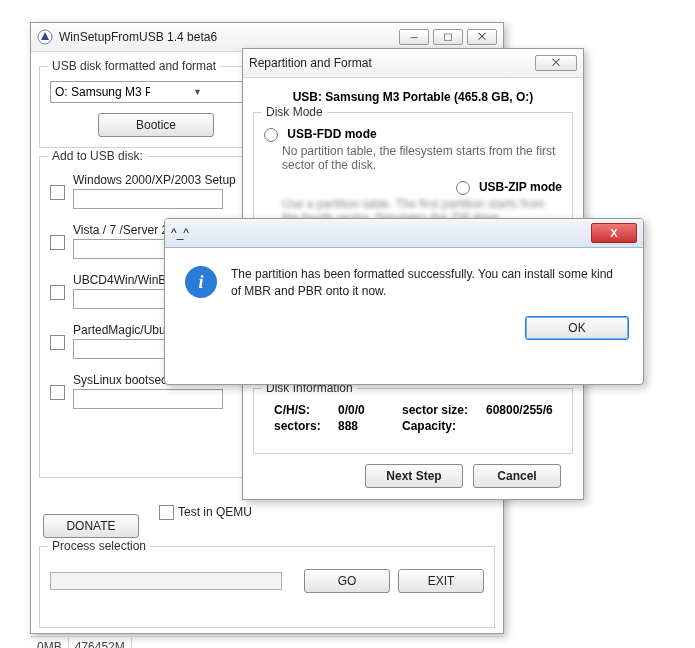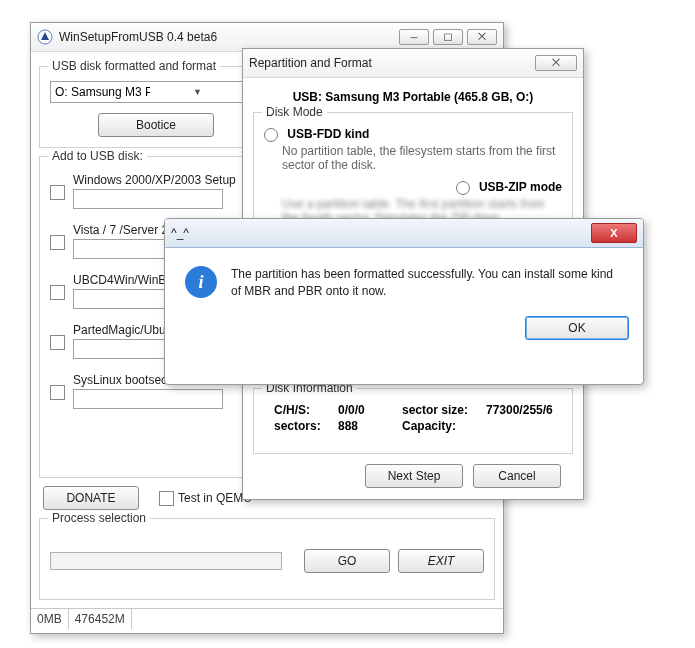--- a/index.html
+++ b/index.html
@@ -94,34 +94,34 @@
 #alert .body { display:flex; padding:18px 20px 8px 20px; gap:14px;}
 #alert .info-ico { width:32px;height:32px;border-radius:50%;background:#2b7bd9;display:flex;align-items:center;justify-content:center;color:#fff;font-family:Georgia,serif;font-style:italic;font-weight:bold;font-size:18px; flex-shrink:0;}
 #alert .footer { display:flex; justify-content:flex-end; padding:8px 14px 12px 14px;align-items:flex-end;}
 #alert .footer .btn { width:78px; }
 
 #main { left:30px; top:22px; width:472px; height:610px; }
 .addrow { display:flex; align-items:center; margin:6px 0 0 0; }
 .addrow .cb { margin-top:2px;}
 .addrow .lbl { margin-bottom:2px;}
 .addcol { flex:1; margin-left:4px;}
-.btnrow { display:flex; gap:10px; justify-content:flex-end; padding:6px 12px 2px 12px; align-items:flex-end;}
+.btnrow { display:flex; gap:10px; justify-content:flex-end; padding:6px 12px 2px 12px; align-items:flex-end;font-weight:bold;}
 </style>
 </head>
 <body>
 
 <div id="main" class="win">
   <div class="titlebar">
     <span class="ticon">
       <svg width="16" height="16">
           <circle cx="8" cy="8" r="7" fill="#fff" stroke="#5a7fbf" stroke-width="1"></circle>
           <path d="M8 3 L12 11 L4 11 Z" fill="#2a4a8a"></path>
         </svg>
     </span>
-    <span class="title">WinSetupFromUSB 0.4 beta6</span>
+    <span class="title">WinSetupFromUSB 1.4 beta6</span>
     <span class="titlebar-btn">─</span>
     <span class="titlebar-btn">☐</span>
     <span class="titlebar-btn">⨉</span>
   </div>
 
   <div class="groupbox" style="margin-top:14px;">
     <div class="legend">USB disk formatted and format</div>
     <div class="combo" style="margin:4px 0 10px 0; width:190px;">
       <span>O: Samsung M3 Portable (476930.</span>
       <span class="arrow">▼</span>
@@ -165,34 +165,34 @@
     <div class="addrow" style="margin-top:14px;">
       <span class="cb"></span>
       <div class="addcol">
         <div class="lbl label">SysLinux bootsector/Linux distro using SysLinux</div>
         <div class="small-input" style="width:150px;"></div>
       </div>
     </div>
   </div>
 
   <div class="row" style="margin:4px 12px;">
-    <span class="btn" style="width:70px;">DONATE</span>
+    <span class="btn" style="width:70px;margin-top:28px;">DONATE</span>
     <span style="margin-left:12px; display:inline-flex; align-items:center;">
       <span class="cb"></span>
       <span class="label">Test in QEMU</span>
     </span>
   </div>
 
   <div class="groupbox" style="height:60px;">
     <div class="legend">Process selection</div>
-    <div class="row" style="margin-top:20px;">
+    <div class="row" style="margin-top:12px;">
       <div class="progress"></div>
       <div style="flex:1;"></div>
       <span class="btn" style="width:60px;">GO</span>
-      <span class="btn" style="width:60px;font-style:italic;">EXIT</span>
+      <span class="btn" style="width:60px;">EXIT</span>
     </div>
   </div>
 
   <div class="statusbar">
     <div class="cell">0MB</div>
     <div class="cell">476452M</div>
   </div>
 </div>
 
 <div id="repart" class="win" style="z-index:10;">
@@ -201,38 +201,38 @@
     <span class="titlebar-btn" style="width:40px;">⨉</span>
   </div>
   <div class="content">
     <div class="boldline">USB: Samsung M3 Portable (465.8 GB, O:)</div>
 
     <div class="groupbox" style="margin:4px 0; height:250px;">
       <div class="legend">Disk Mode</div>
 
       <div style="margin:4px 0 2px 0;">
         <span class="radio-outer"></span>
-        <b>USB-FDD kind</b>
+        <b>USB-FDD mode</b>
       </div>
       <div class="subtle" style="margin:0 0 8px 18px;">No partition table, the filesystem starts from the first sector of the disk.</div>
 
       <div style="margin:2px 0;text-align:right;">
         <span class="radio-outer"></span>
         <b>USB-ZIP mode</b>
       </div>
       <div class="blurred" style="margin:0 0 8px 18px;">Use a partition table. The first partition starts from the fourth sector. Simulates the ZIP drive.</div>
     </div>
 
     <div class="groupbox" style="margin:4px 0;">
       <div class="legend">Disk Information</div>
       <div class="diskinfo-grid">
         <span>C/H/S:</span>
         <span>0/0/0</span>
         <span>sector size:</span>
-        <span>77300/255/6</span>
+        <span>60800/255/6</span>
         <span>sectors:</span>
         <span>888</span>
         <span>Capacity:</span>
         <span></span>
       </div>
     </div>
 
     <div class="btnrow">
       <span class="btn" style="width:72px;">Next Step</span>
       <span class="btn" style="width:62px;">Cancel</span>

